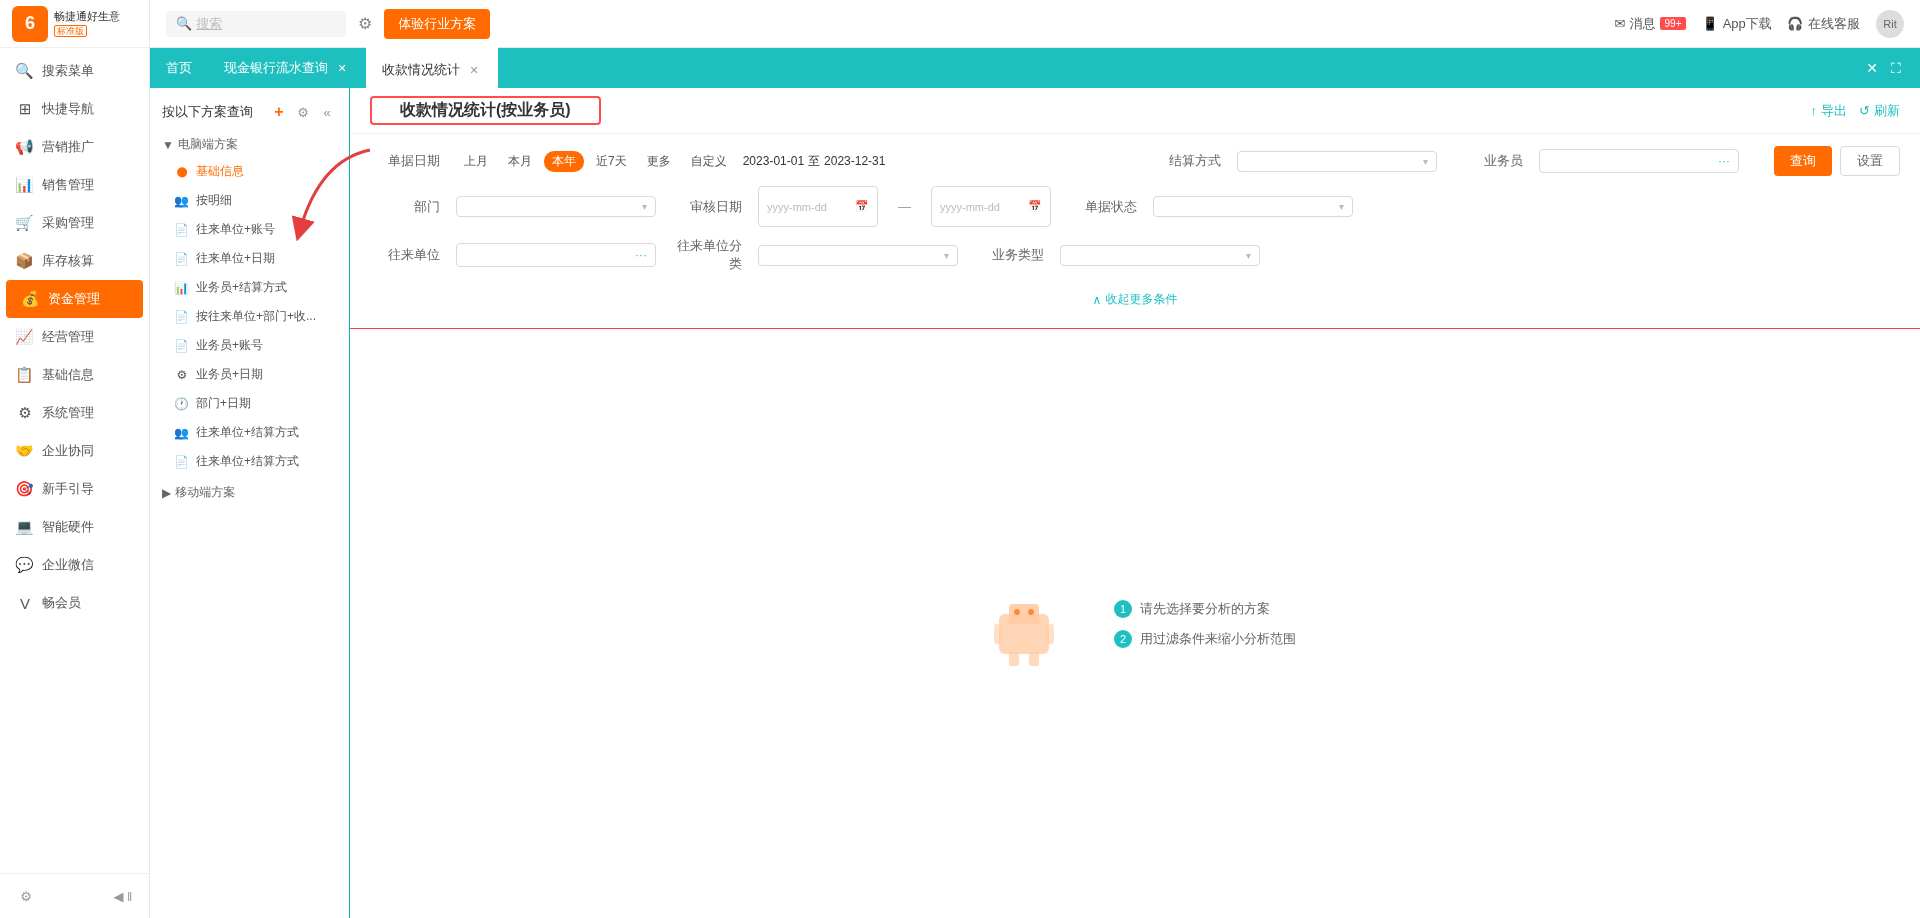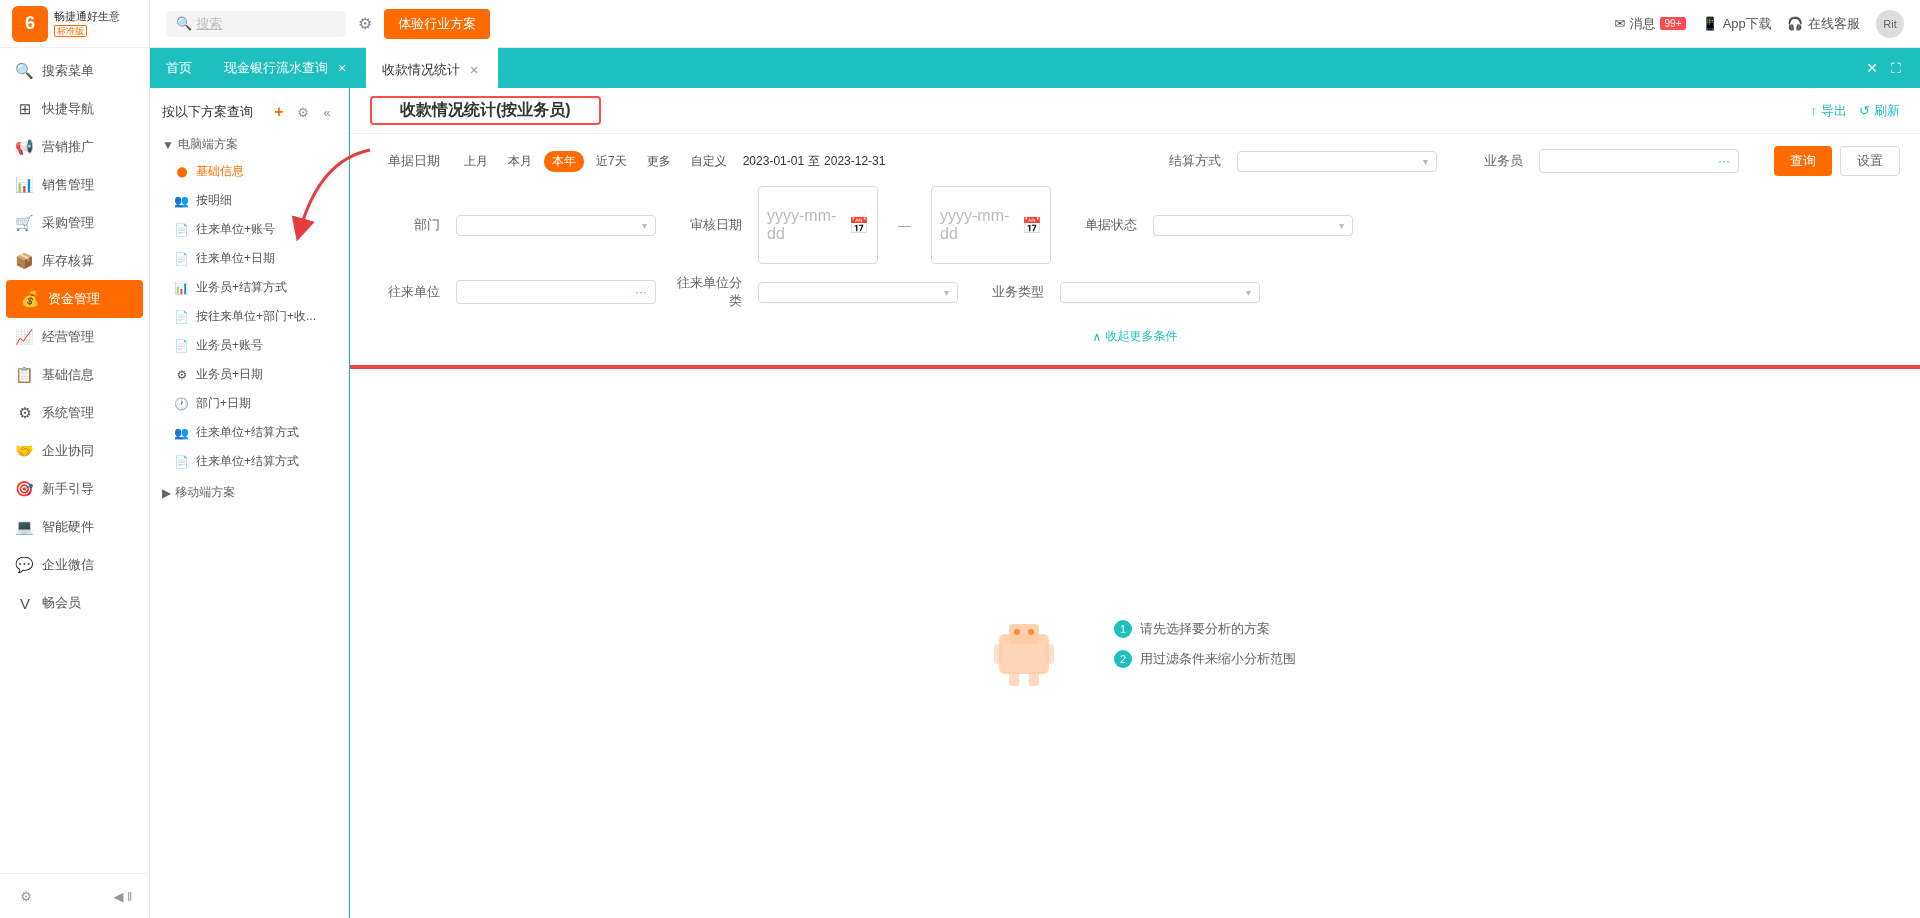--- a/index.html
+++ b/index.html
@@ -57,32 +57,32 @@
     .right-panel { flex: 1; display: flex; flex-direction: column; background: #f5f5f5; overflow: hidden; }
 
     
     .page-header { background: #fff; padding: 8px 20px; display: flex; align-items: center; border-bottom: 1px solid #f0f0f0; }
     .page-title-box { border: 2px solid #ff4d4f; border-radius: 4px; padding: 2px 28px; }
     .page-title { font-size: 16px; font-weight: bold; color: #333; }
     .page-header-actions { margin-left: auto; display: flex; align-items: center; gap: 12px; }
     .export-btn, .refresh-btn { display: flex; align-items: center; gap: 4px; color: #1ebfbf; cursor: pointer; font-size: 13px; }
 
     
-    .search-area { background: #fff; padding: 12px 20px; border-bottom: 4px solid #ef4444; }
+    .search-area { background: #fff; padding: 12px 20px; border-bottom: 1px solid #ef4444; }
     .search-row { display: flex; align-items: center; gap: 16px; margin-bottom: 10px; }
     .search-label { width: 70px; color: #666; font-size: 13px; text-align: right; flex-shrink: 0; }
     .search-field { flex: 1; display: flex; align-items: center; }
     .date-tabs { display: flex; align-items: center; gap: 4px; }
     .date-tab { padding: 2px 8px; border-radius: 3px; cursor: pointer; color: #555; font-size: 12px; }
     .date-tab.active { background: #ff6b00; color: white; border-radius: 10px; }
     .date-range { display: flex; align-items: center; gap: 4px; margin-left: 8px; font-size: 12px; color: #333; }
     .select-field { display: flex; align-items: center; border: 1px solid #d9d9d9; border-radius: 4px; padding: 4px 8px; background: white; min-width: 160px; cursor: pointer; }
     .select-field .select-text { flex: 1; color: #999; font-size: 12px; }
     .select-arrow { color: #bbb; font-size: 10px; }
-    .date-input { border: 1px solid #d9d9d9; border-radius: 4px; padding: 20px 8px; width: 120px; color: #999; font-size: 16px; display: flex; align-items: center; justify-content: space-between; }
+    .date-input { border: 1px solid #d9d9d9; border-radius: 4px; padding: 13px 8px; width: 120px; color: #999; font-size: 11px; display: flex; align-items: center; justify-content: space-between; }
     .dash { color: #999; margin: 0 4px; }
     .more-btn { color: #1ebfbf; font-size: 12px; cursor: pointer; }
     .action-btns { display: flex; gap: 8px; margin-left: 19px; }
     .query-btn { background: #ff6b00; color: white; border: none; border-radius: 4px; padding: 5px 16px; cursor: pointer; font-size: 13px; }
     .set-btn { background: white; color: #666; border: 1px solid #d9d9d9; border-radius: 4px; padding: 5px 16px; cursor: pointer; font-size: 13px; }
 
     .collapse-bar { display: flex; align-items: center; justify-content: center; padding: 8px; cursor: pointer; color: #1ebfbf; font-size: 12px; gap: 4px; }
 
     
     .empty-state { flex: 1; display: flex; flex-direction: column; align-items: center; justify-content: center; background: #fff; margin: 0; padding: 40px; }

